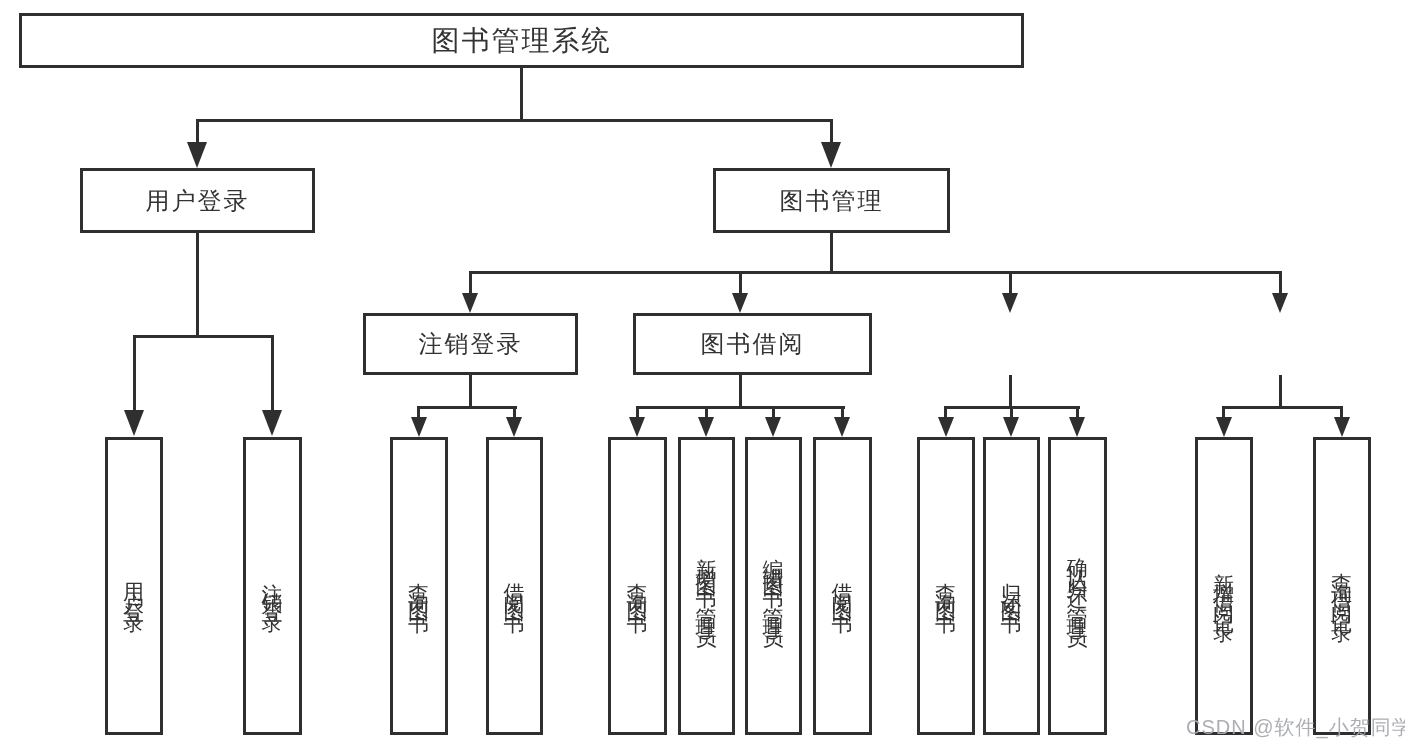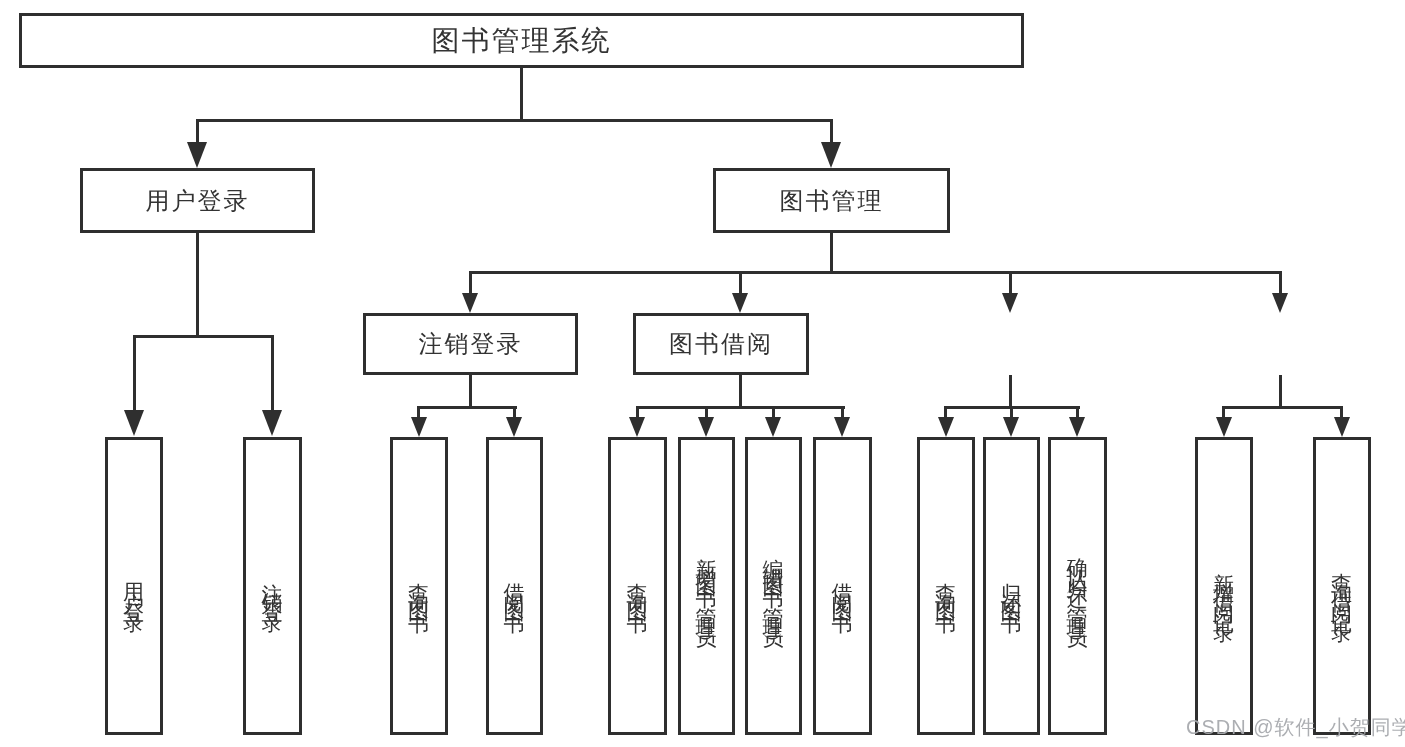--- a/index.html
+++ b/index.html
@@ -69,21 +69,21 @@
   <div class="vl" style="left:1009px;top:271px;height:22px"></div>
   <div class="vl" style="left:1279px;top:271px;height:22px"></div>
   <div class="arrow-sm" style="left:462px;top:293px"></div>
   <div class="arrow-sm" style="left:732px;top:293px"></div>
   <div class="arrow-sm" style="left:1002px;top:293px"></div>
   <div class="arrow-sm" style="left:1272px;top:293px"></div>
 
   <div class="box l3" style="left:363px;width:215px">
     <span>注销登录</span>
   </div>
-  <div class="box l3" style="left:633px;width:176px">
+  <div class="box l3" style="left:633px;width:239px">
     <span>图书借阅</span>
   </div>
 
   <div class="vl" style="left:469px;top:375px;height:34px"></div>
   <div class="hl" style="left:417px;top:406px;width:100px"></div>
   <div class="vl" style="left:417px;top:406px;height:14px"></div>
   <div class="vl" style="left:513px;top:406px;height:14px"></div>
   <div class="arrow-sm" style="left:411px;top:417px"></div>
   <div class="arrow-sm" style="left:506px;top:417px"></div>
 

